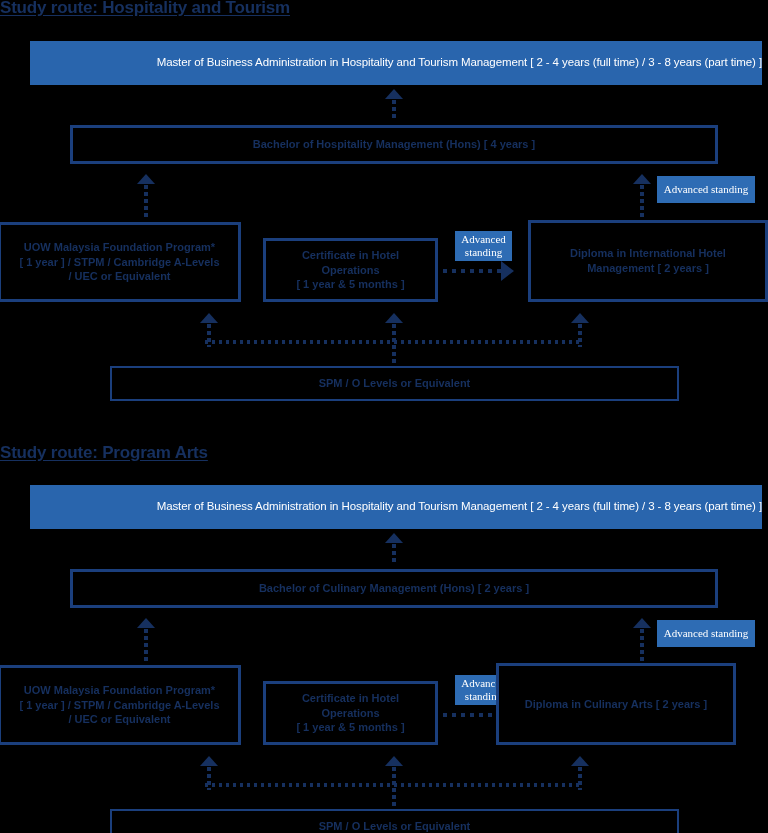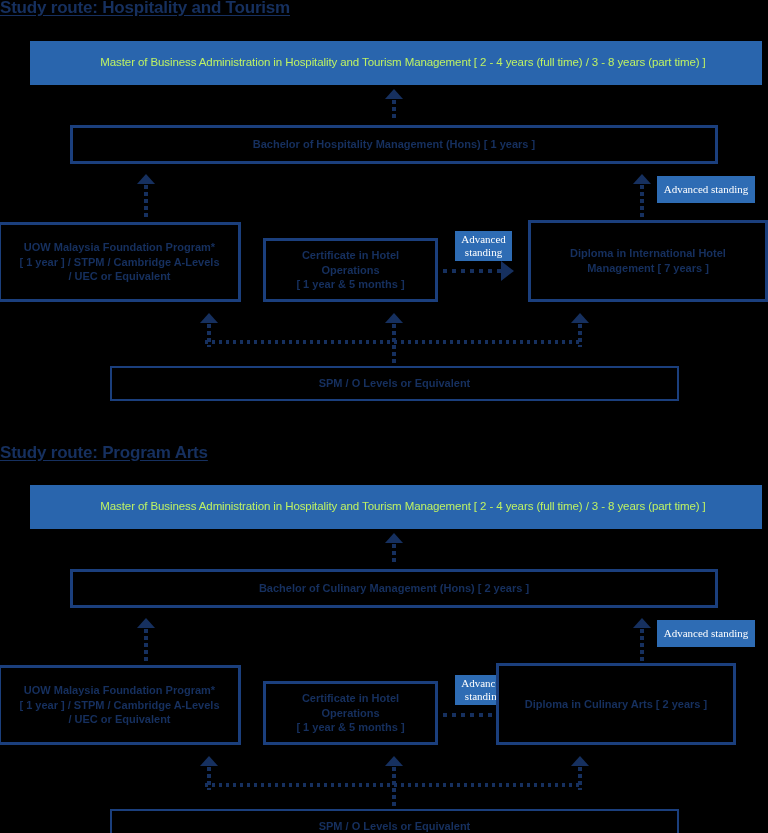--- a/index.html
+++ b/index.html
@@ -38,23 +38,23 @@
     align-items: center;
     justify-content: center;
     text-align: center;
     color: #16305f;
     font-weight: bold;
     line-height: 1.35;
   }
 
   .box.filled {
     background: #2965ad;
-    color: #bef264;
+    color: #ffffff;
     font-weight: normal;
-    justify-content: center;
+    justify-content: flex-end;
   }
   .box.filled .box-label {
     padding-left: 14px;
     font-size: 11.5px;
     letter-spacing: -0.1px;
     white-space: nowrap;
   }
 
   .box.outlined {
     background: #000000;
@@ -145,21 +145,21 @@
   <div class="box filled" style="left:30px; top:41px; width:732px; height:44px;">
     <span class="box-label">Master of Business Administration in Hospitality and Tourism Management  [ 2 - 4 years (full time) / 3 - 8 years (part time) ]</span>
   </div>
 
   <div class="uparrow" style="left:385px; top:89px; height:30px;">
     <div class="head"></div>
       <div class="stem" style="height:19px;"></div>
   </div>
 
   <div class="box outlined" style="left:70px; top:125px; width:648px; height:39px;">
-    <span class="box-label">Bachelor of Hospitality Management (Hons) [ 1 years ]</span>
+    <span class="box-label">Bachelor of Hospitality Management (Hons) [ 4 years ]</span>
   </div>
 
   <div class="uparrow" style="left:137px; top:174px; height:44px;">
     <div class="head"></div>
       <div class="stem" style="height:33px;"></div>
   </div>
 
   <div class="uparrow" style="left:633px; top:174px; height:44px;">
     <div class="head"></div>
       <div class="stem" style="height:33px;"></div>
@@ -182,21 +182,21 @@
   <div class="badge" style="left:455px; top:231px; width:57px; height:30px;">Advanced
 standing</div>
 
   <div class="rarrow" style="left:443px; top:261px; width:72px;">
     <div class="rdots" style="width:59px;"></div>
     <div class="rhead" style="left:58px;"></div>
   </div>
 
   <div class="box outlined" style="left:528px; top:220px; width:240px; height:82px;">
     <span class="box-label" style="white-space:pre-line;">Diploma in International Hotel
-Management [ 7 years ]</span>
+Management [ 2 years ]</span>
   </div>
 
   <div class="uparrow" style="left:200px; top:313px; height:34px;">
     <div class="head"></div>
       <div class="stem" style="height:23px;"></div>
   </div>
   <div class="uparrow" style="left:385px; top:313px; height:53px;">
     <div class="head"></div>
       <div class="stem" style="height:42px;"></div>
   </div>

